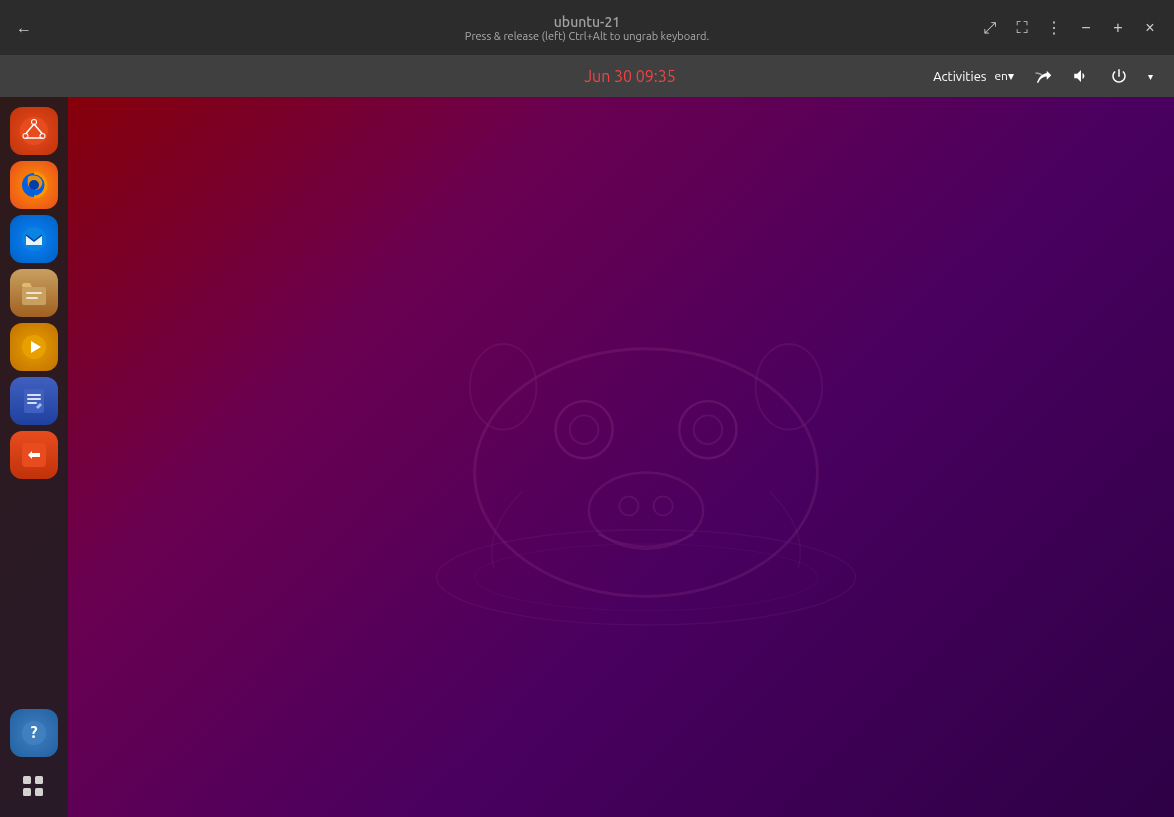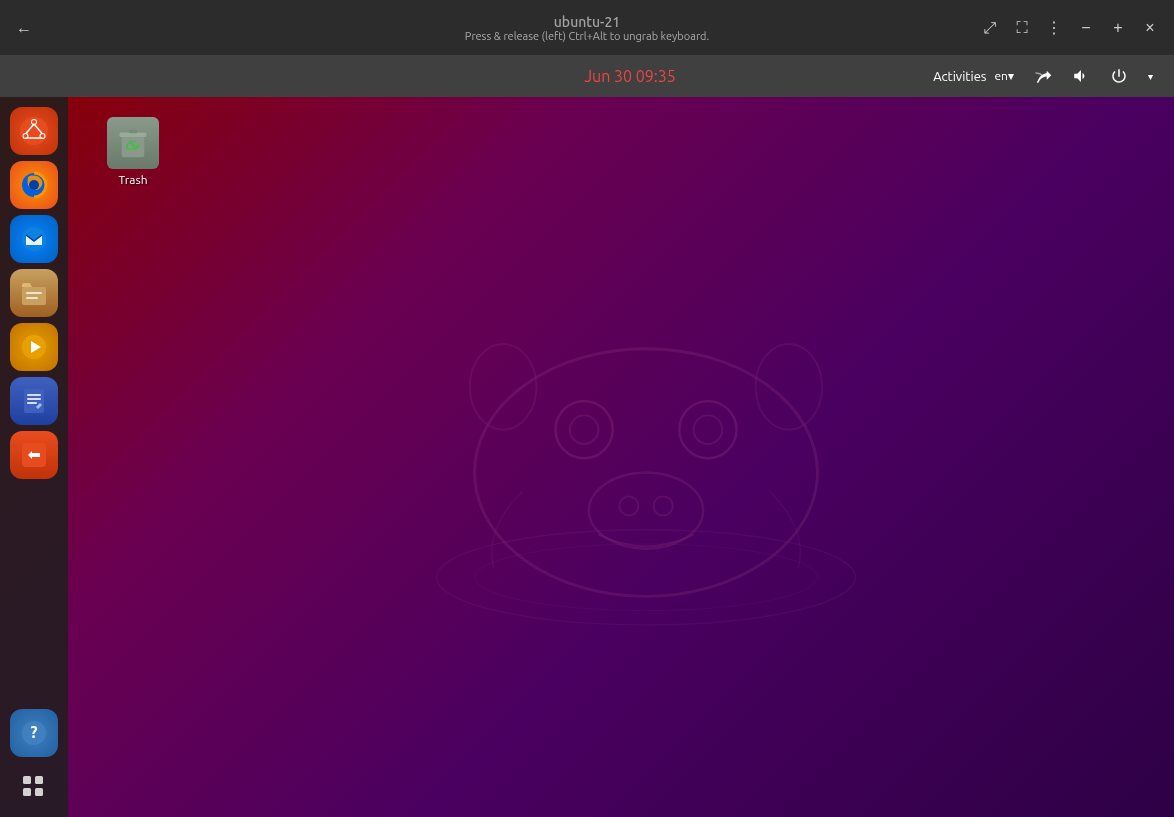--- a/index.html
+++ b/index.html
@@ -388,33 +388,16 @@
         <rect x="17" y="5" width="8" height="8" rx="1.5" fill="white" opacity="0.8"></rect>
         <rect x="5" y="17" width="8" height="8" rx="1.5" fill="white" opacity="0.8"></rect>
         <rect x="17" y="17" width="8" height="8" rx="1.5" fill="white" opacity="0.8"></rect>
       </svg>
     </div>
   </div>
 
   <div id="desktop-icons">
 
 
-    <div class="desktop-icon">
-      <div class="desktop-icon-img trash-icon-svg">
-        <svg width="36" height="38" viewBox="0 0 48 50" fill="none">
-
-          <rect x="9" y="16" width="30" height="28" rx="3" fill="#8a9a8a"></rect>
-
-          <rect x="6" y="11" width="36" height="6" rx="2" fill="#9aaa9a"></rect>
-
-          <rect x="18" y="7" width="12" height="5" rx="2" fill="#7a8a7a"></rect>
-
-          <path d="M16 28 L20 23 L24 28" fill="none" stroke="#4aba4a" stroke-width="2.5" stroke-linecap="round"></path>
-          <path d="M32 28 L28 33 L24 28" fill="none" stroke="#4aba4a" stroke-width="2.5" stroke-linecap="round"></path>
-          <path d="M20 23 L28 23 M16 28 L16 33 L28 33 L28 28" fill="none" stroke="#4aba4a" stroke-width="2" stroke-linecap="round" stroke-linejoin="round"></path>
-        </svg>
-      </div>
-      <span class="desktop-icon-label">Trash</span>
-    </div>
 
   </div>
 
 </div>
 
 </body></html>

